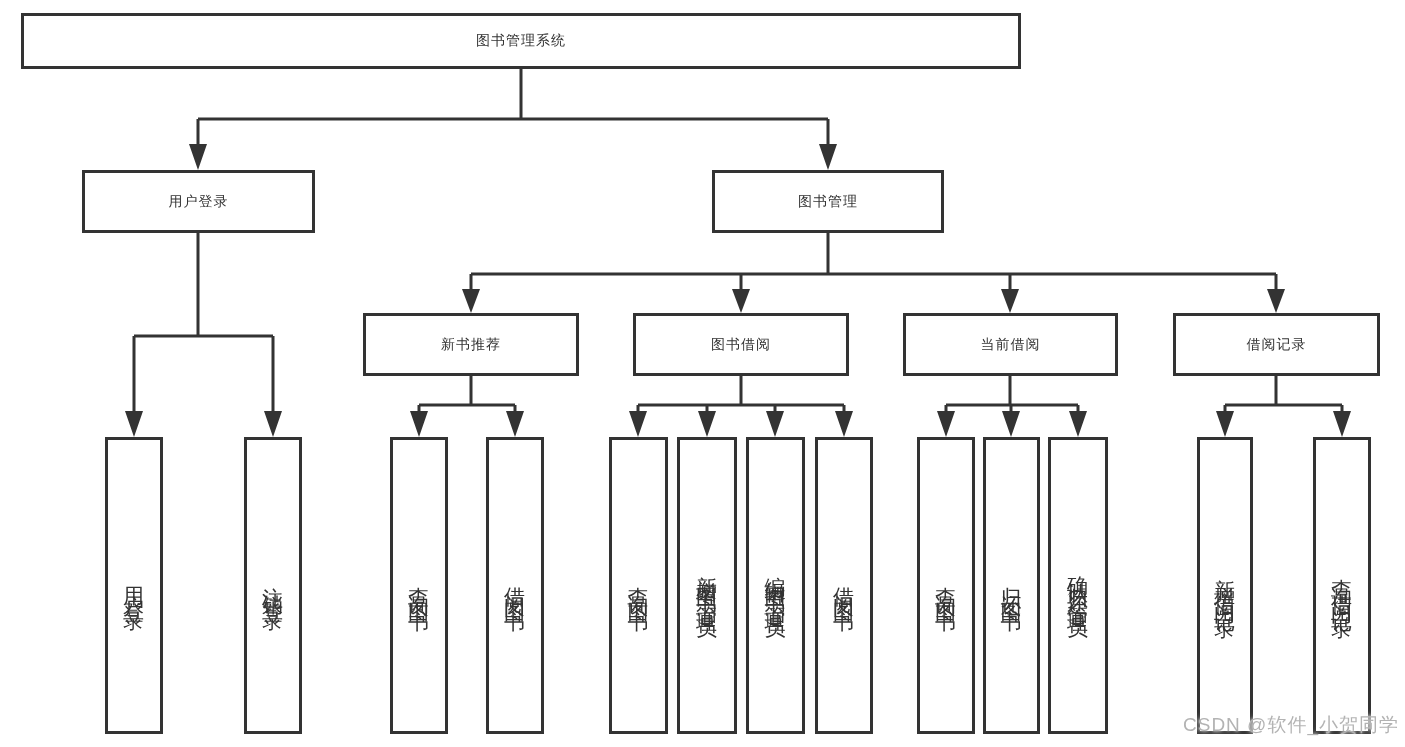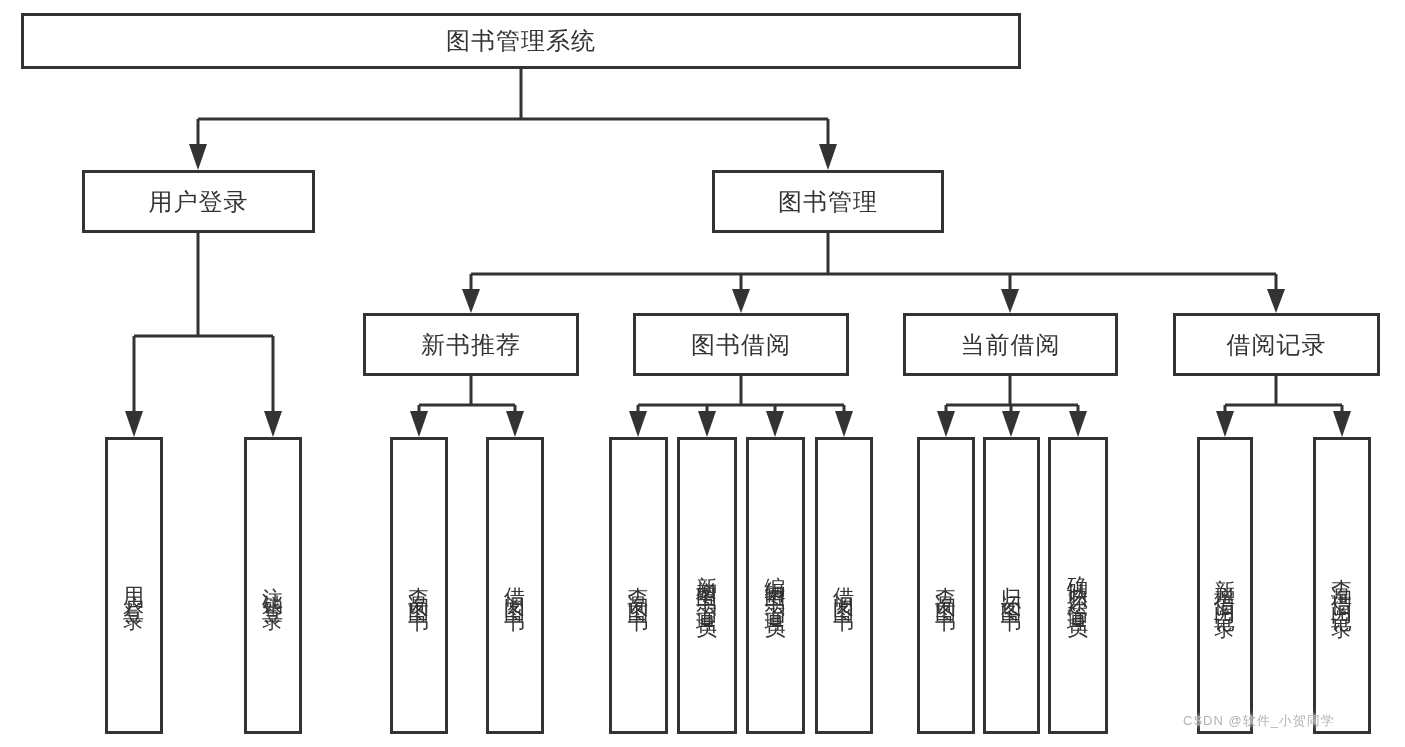--- a/index.html
+++ b/index.html
@@ -10,21 +10,21 @@
     font-family:"Liberation Sans","DejaVu Sans",sans-serif;
     overflow:hidden;
   }
   #wires{position:absolute;left:0;top:0;width:1405px;height:747px;}
   .hbox{
     position:absolute;
     box-sizing:border-box;
     border:3px solid #333333;
     background:#ffffff;
     display:flex;align-items:center;justify-content:center;
-    font-size:24px;color:#333333;
+    font-size:14px;color:#333333;
     letter-spacing:1px;
     z-index:2;
   }
   .vbox{
     position:absolute;
     box-sizing:border-box;
     border:3px solid #333333;
     background:#ffffff;
     top:437px;height:297px;
     display:flex;align-items:center;justify-content:center;
@@ -32,21 +32,21 @@
     text-orientation:mixed;
     font-size:21px;color:#333333;
     letter-spacing:8px;
     line-height:1;
     z-index:2;
   }
   .vbox.dense{letter-spacing:6px;}
   .watermark{
     position:absolute;
     left:1183px;top:712px;
-    font-size:13px;
+    font-size:19px;
     color:#b3b3b3;
     letter-spacing:1px;
     white-space:nowrap;
     text-shadow:0 0 3px #ffffff,0 0 6px #ffffff;
     z-index:3;
   }
 </style>
 </head>
 <body>
 

